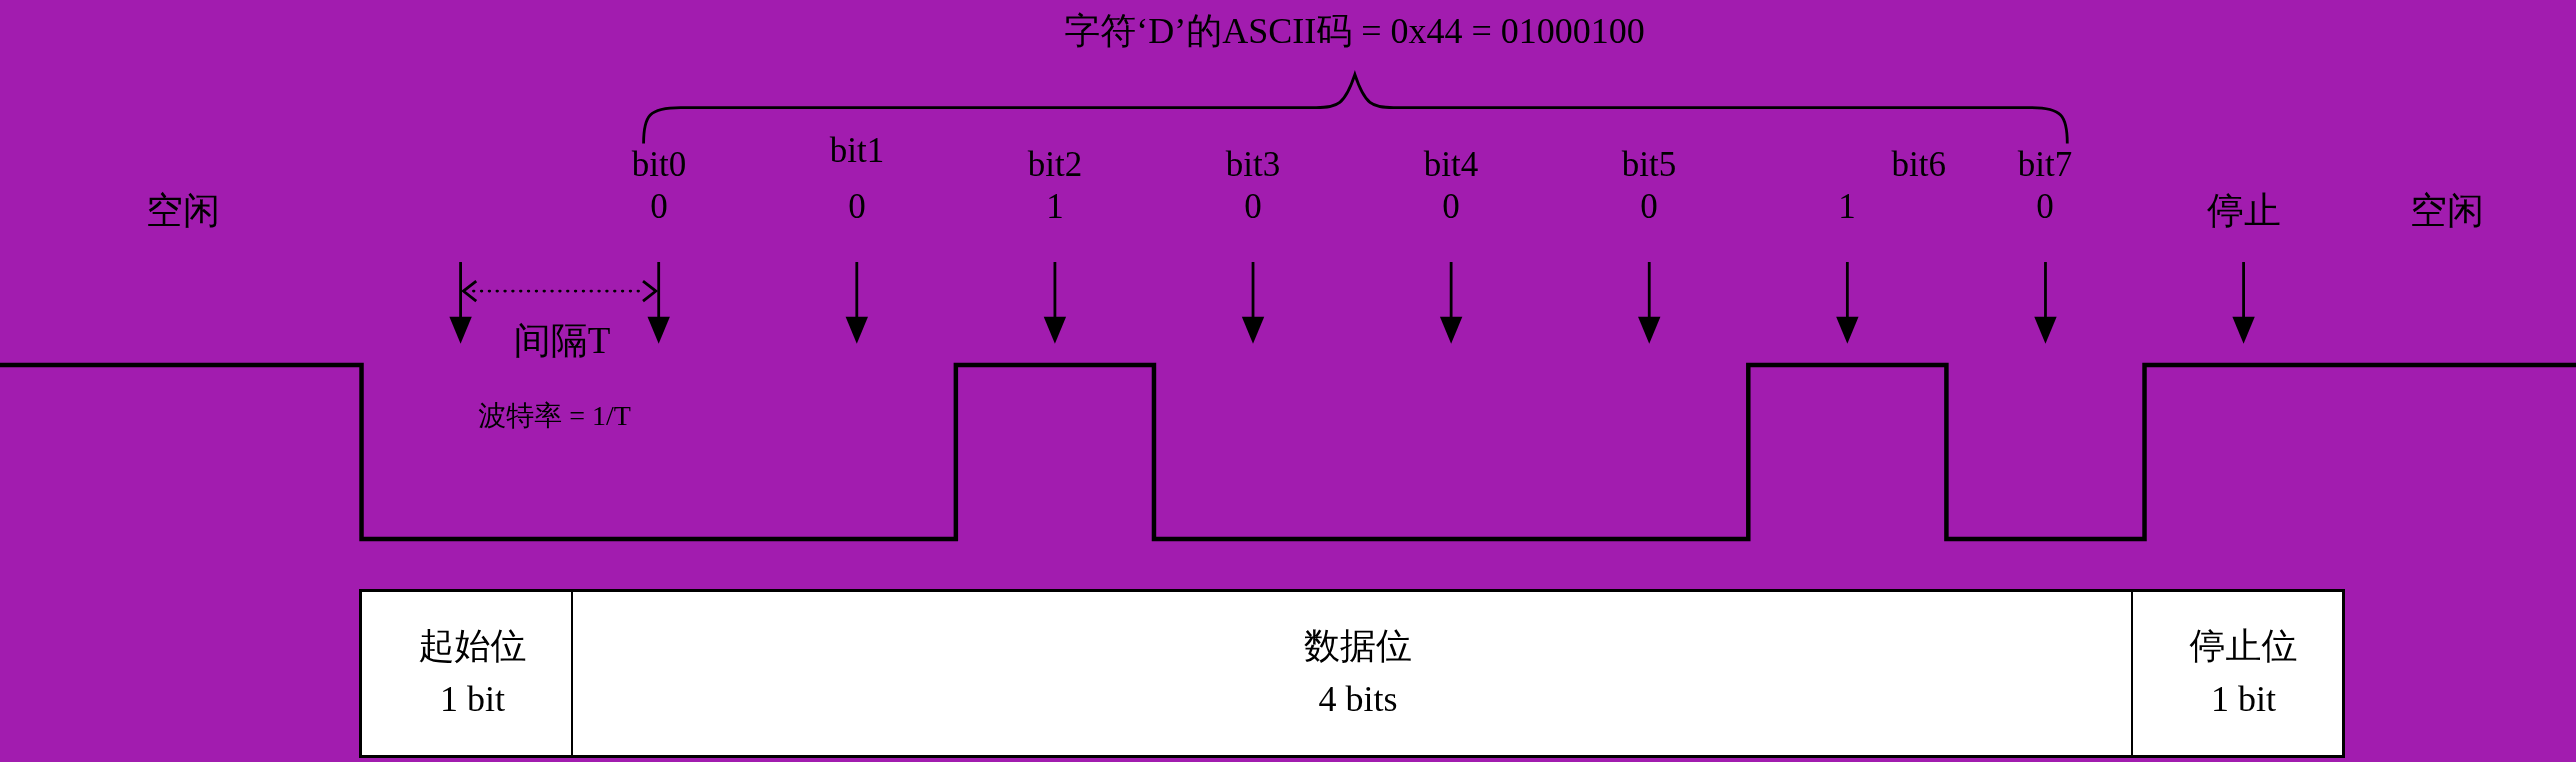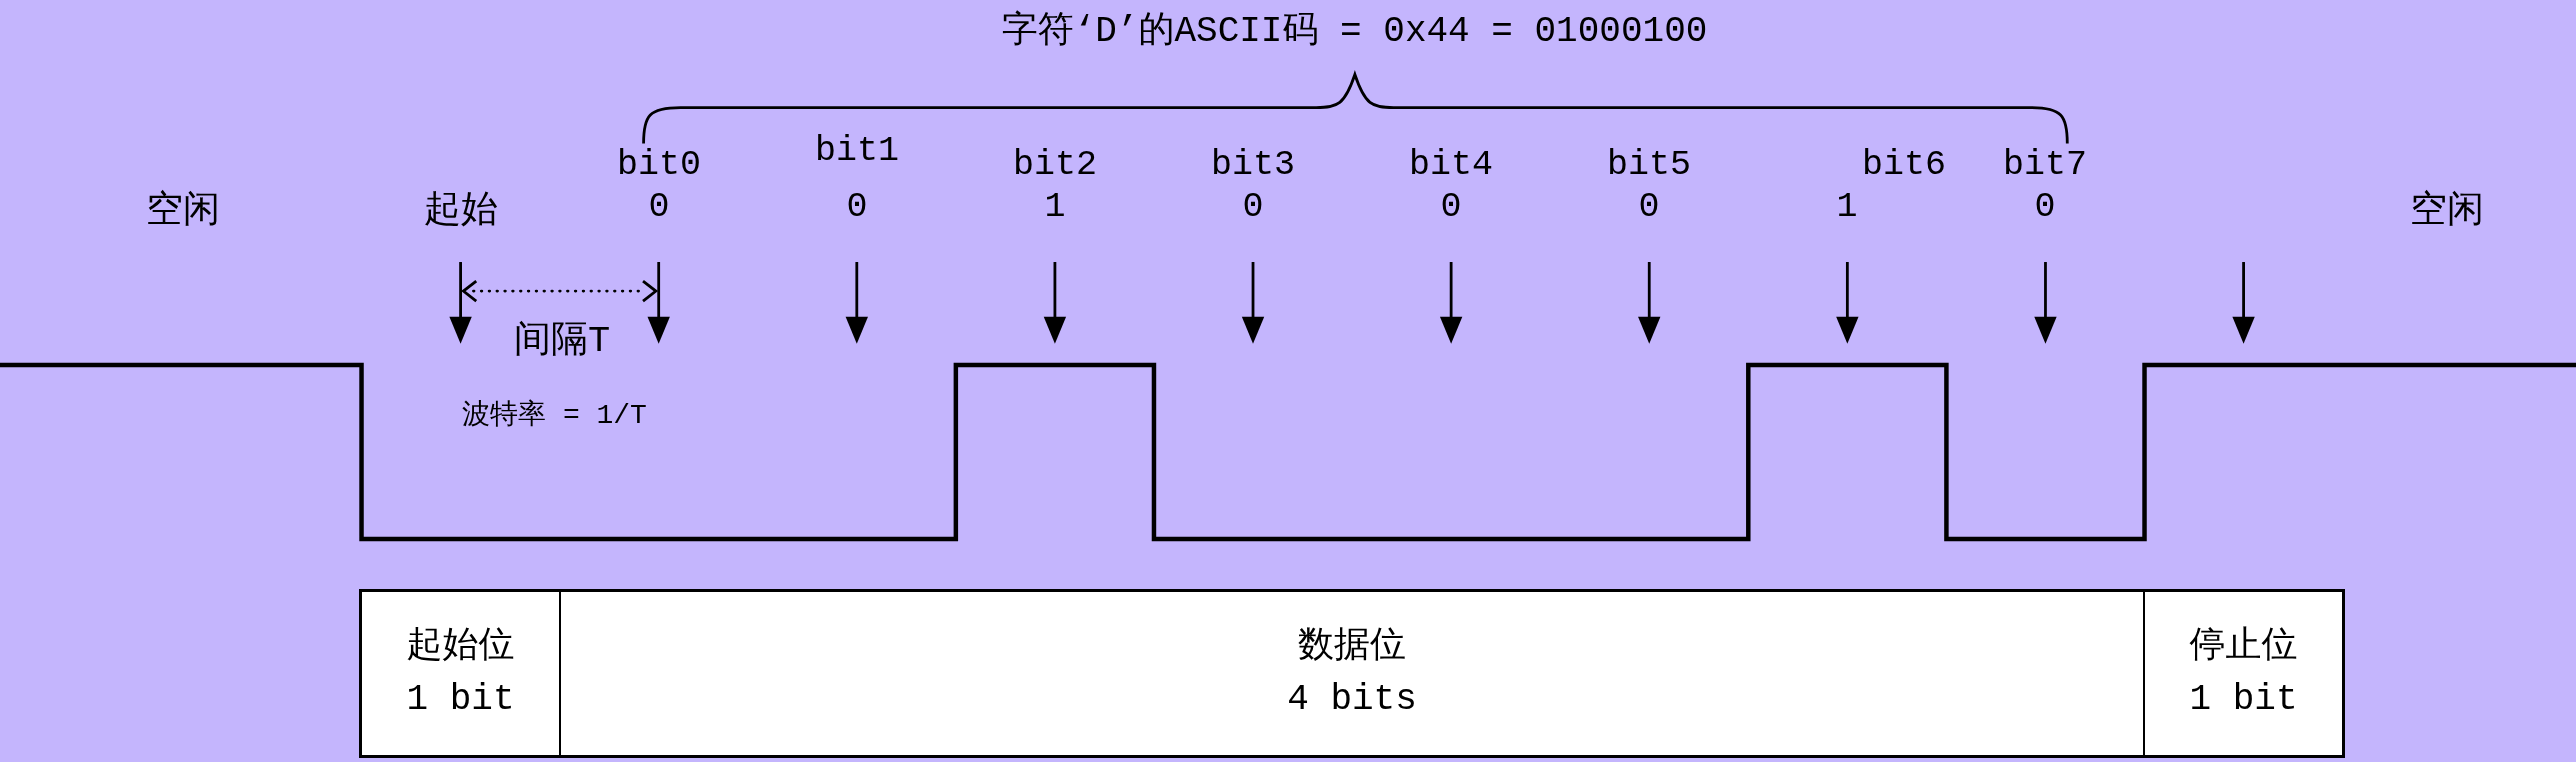--- a/index.html
+++ b/index.html
@@ -1,20 +1,20 @@
 <!DOCTYPE html>
 <html style="font-size:9px"><head>
 <meta charset="utf-8">
 <style>
   html,body{margin:0;padding:0;background:#ffffff;}
   #canvas{
     position:relative;
     width:2576px;height:763px;
-    background:#c4b5fd;
-    font-family:Liberation Mono, monospace;
+    background:#a21caf;
+    font-family:Liberation Serif, serif;
     color:#000;
     overflow:hidden;
   }
   #wave-svg{position:absolute;left:0;top:0;}
   .lbl{
     position:absolute;
     text-align:center;
     line-height:1.1;
     white-space:nowrap;
     color:#000;
@@ -35,20 +35,21 @@
   }
   .ft-cell{
     box-sizing:border-box;
     display:flex;
     flex-direction:column;
     justify-content:center;
     align-items:center;
     row-gap:14.6px;
     font-size:36px;
     line-height:1.05;
+    margin-left:12px;
   }
   .ft-start{width:199px;border-right:2.8px solid #000;}
   .ft-data{flex:1;border-right:2.8px solid #000;}
   .ft-stop{width:197px;}
 </style>
 </head>
 <body>
 
 <div id="canvas">
 
@@ -103,21 +104,21 @@
     <g>
       <line x1="846" y1="520" x2="1154" y2="520" stroke="#000" stroke-width="5" stroke-dasharray="1 13" stroke-linecap="round"></line>
       <path d="M 851 502 L 828 520 L 851 538" fill="none" stroke="#000" stroke-width="5"></path>
       <path d="M 1149 502 L 1172 520 L 1149 538" fill="none" stroke="#000" stroke-width="5"></path>
     </g>
   </svg>
 
   <div class="lbl title" style="left:795px;top:12.3px;width:1119px;">字符‘D’的ASCII码 = 0x44 = 01000100</div>
 
   <div class="lbl cjk" style="left:71px;top:191px;width:224px;">空闲</div>
-  <div class="lbl cjk" style="left:349px;top:191px;width:224px;">起始</div>
+  <div class="lbl cjk" style="left:2132px;top:191px;width:224px;">停止</div>
   <div class="lbl cjk" style="left:2335px;top:191px;width:224px;">空闲</div>
 
   <div class="lbl bitlbl" style="left:560px;top:146px;width:198px;">bit0</div>
   <div class="lbl bitlbl" style="left:758px;top:132px;width:198px;">bit1</div>
   <div class="lbl bitlbl" style="left:956px;top:146px;width:198px;">bit2</div>
   <div class="lbl bitlbl" style="left:1154px;top:146px;width:198px;">bit3</div>
   <div class="lbl bitlbl" style="left:1352px;top:146px;width:198px;">bit4</div>
   <div class="lbl bitlbl" style="left:1550px;top:146px;width:198px;">bit5</div>
   <div class="lbl bitlbl" style="left:1748px;top:146px;width:198px;text-align:right;">bit6</div>
   <div class="lbl bitlbl" style="left:1946px;top:146px;width:198px;">bit7</div>

